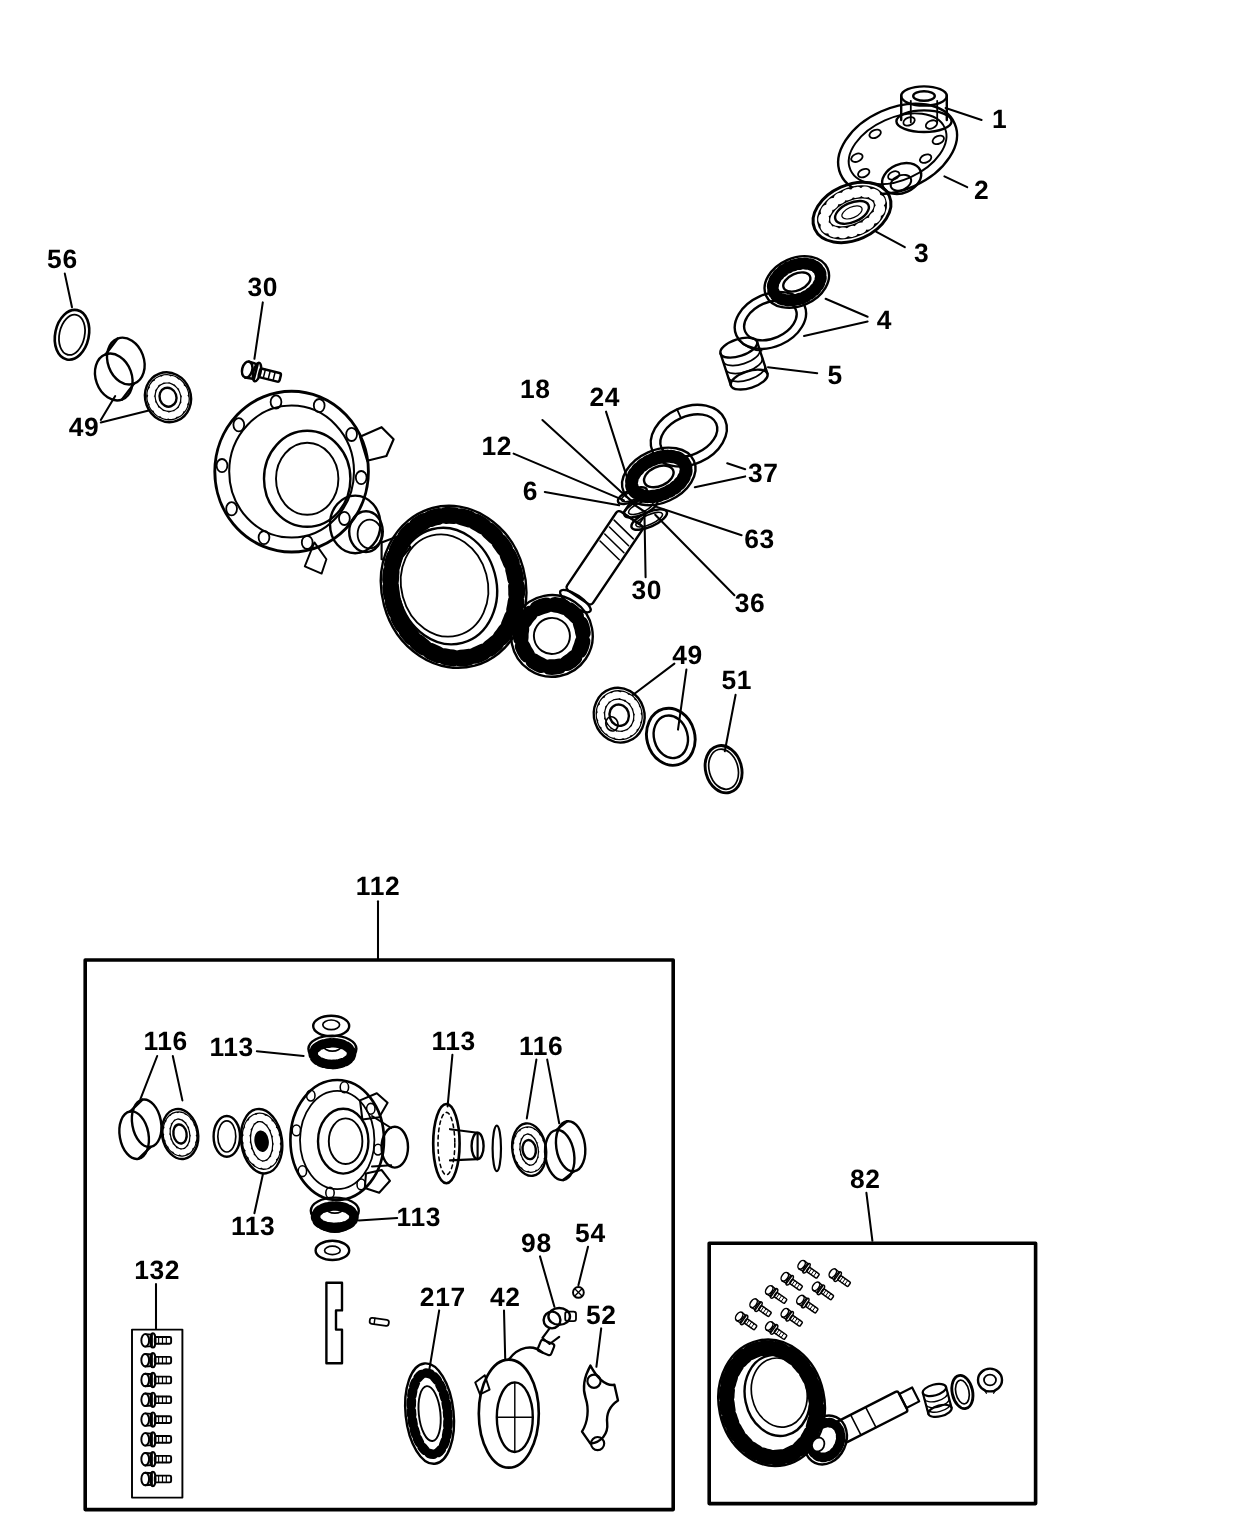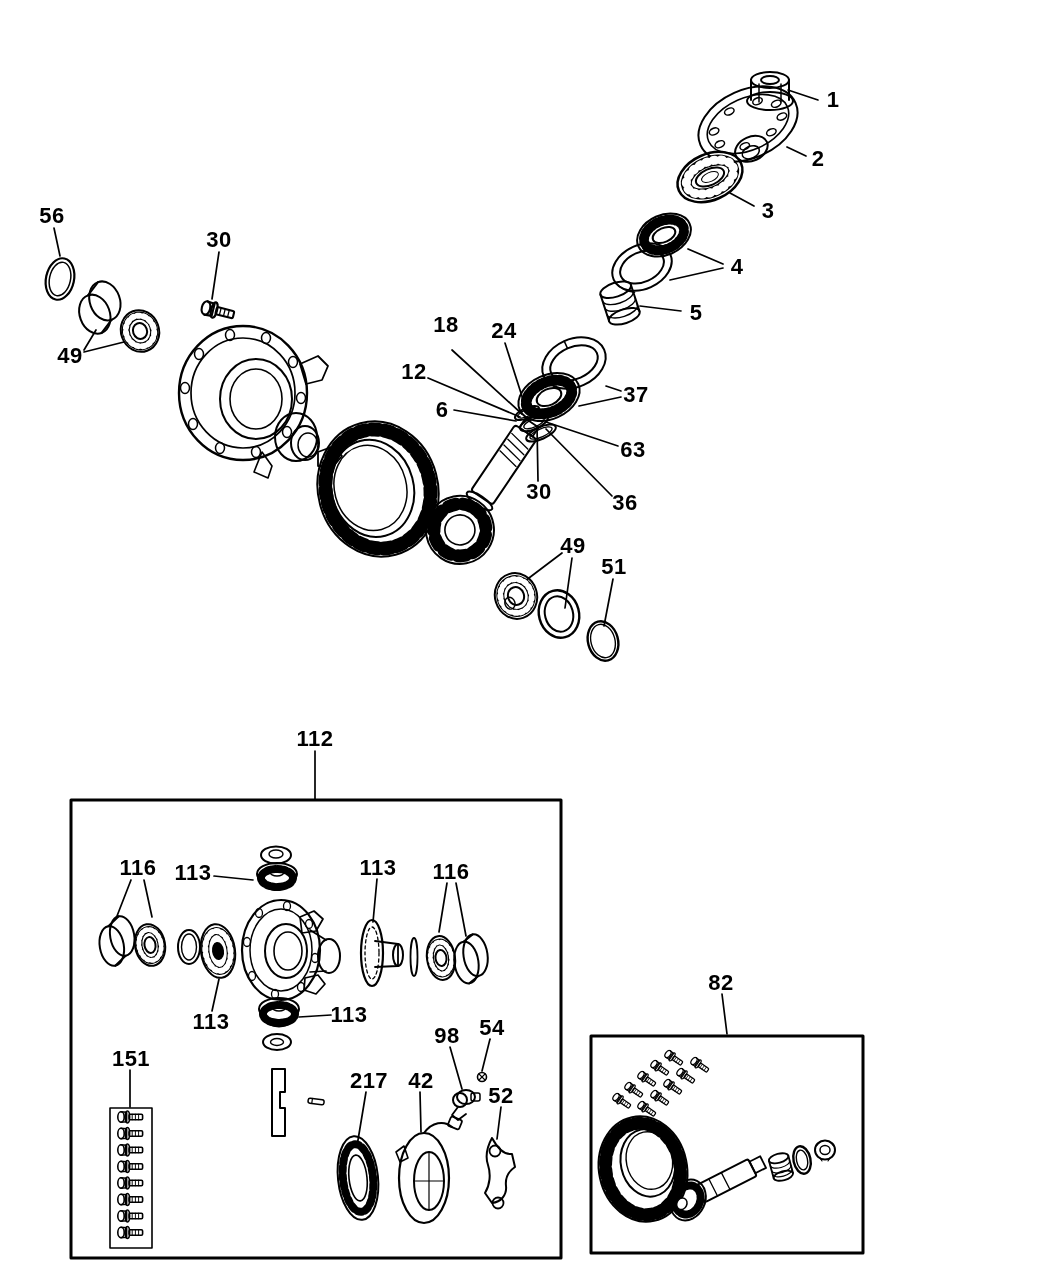--- a/index.html
+++ b/index.html
@@ -450,21 +450,21 @@
   <div class="callout" style="left:573px;top:546px">49</div>
   <div class="callout" style="left:614px;top:567px">51</div>
 
   <div class="callout" style="left:315px;top:739px">112</div>
   <div class="callout" style="left:138px;top:868px">116</div>
   <div class="callout" style="left:193px;top:873px">113</div>
   <div class="callout" style="left:378px;top:868px">113</div>
   <div class="callout" style="left:451px;top:872px">116</div>
   <div class="callout" style="left:211px;top:1022px">113</div>
   <div class="callout" style="left:349px;top:1015px">113</div>
-  <div class="callout" style="left:131px;top:1059px">151</div>
+  <div class="callout" style="left:131px;top:1059px">132</div>
   <div class="callout" style="left:369px;top:1081px">217</div>
   <div class="callout" style="left:421px;top:1081px">42</div>
   <div class="callout" style="left:447px;top:1036px">98</div>
   <div class="callout" style="left:492px;top:1028px">54</div>
   <div class="callout" style="left:501px;top:1096px">52</div>
 
   <div class="callout" style="left:721px;top:983px">82</div>
 
 </div>
 

